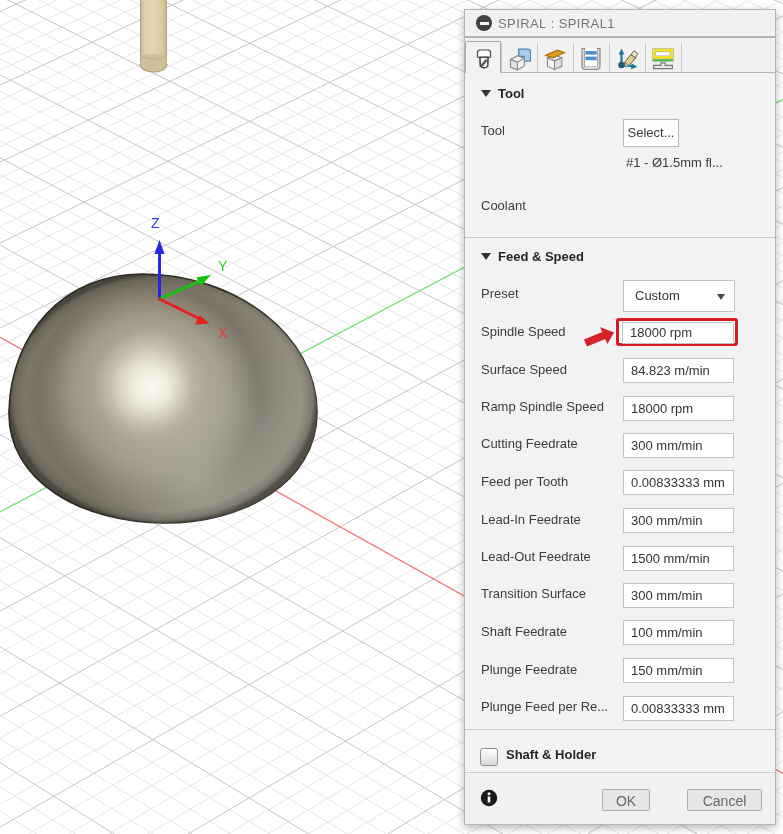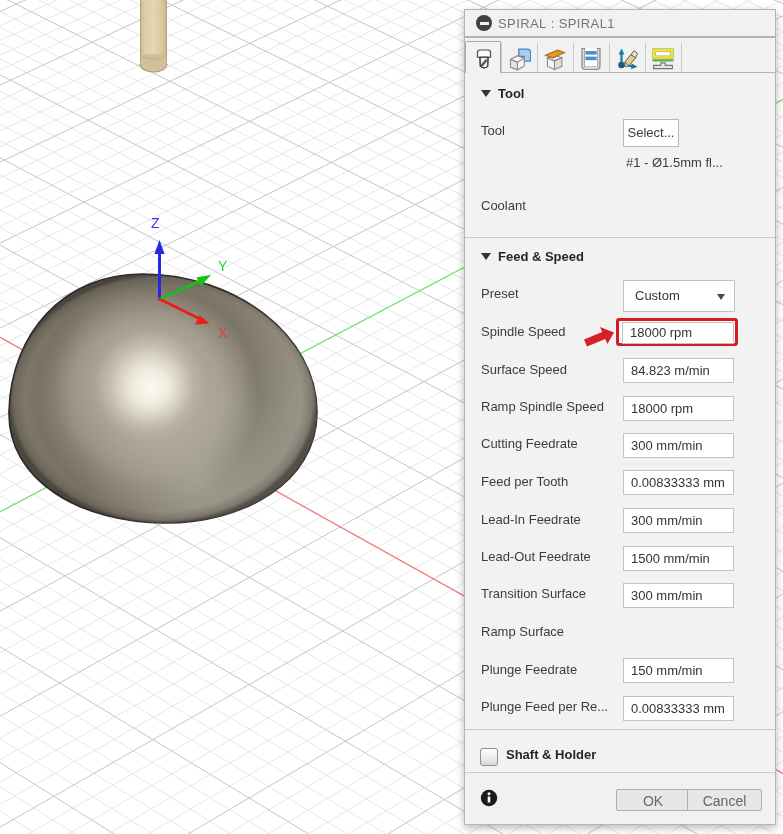--- a/index.html
+++ b/index.html
@@ -199,30 +199,31 @@
 <div class="lbl" style="top:426px">Cutting Feedrate</div>
 <div class="inp" style="top:423px">300 mm/min</div>
 <div class="lbl" style="top:464px">Feed per Tooth</div>
 <div class="inp" style="top:460px">0.00833333 mm</div>
 <div class="lbl" style="top:502px">Lead-In Feedrate</div>
 <div class="inp" style="top:498px">300 mm/min</div>
 <div class="lbl" style="top:539px">Lead-Out Feedrate</div>
 <div class="inp" style="top:536px">1500 mm/min</div>
 <div class="lbl" style="top:576px">Transition Surface</div>
 <div class="inp" style="top:573px">300 mm/min</div>
-<div class="lbl" style="top:614px">Ramp Surface</div>
+<div class="lbl" style="top:614px">Shaft Feedrate</div>
+<div class="inp" style="top:610px">100 mm/min</div>
 <div class="lbl" style="top:652px">Plunge Feedrate</div>
 <div class="inp" style="top:648px">150 mm/min</div>
 <div class="lbl" style="top:689px">Plunge Feed per Re...</div>
 <div class="inp" style="top:686px">0.00833333 mm</div>
  <div class="hr" style="top:719px"></div>
  <div id="chk" style="top:738px"></div>
  <div class="sect" style="left:41px;top:737px">Shaft &amp; Holder</div>
  <div id="ftr">
   <svg style="position:absolute;left:15px;top:16px" width="18" height="18" viewBox="0 0 18 18" xmlns="http://www.w3.org/2000/svg">
           <circle cx="9" cy="9" r="8.2" fill="#1a1a1a"></circle>
           <rect x="7.7" y="7.5" width="2.6" height="6" fill="#fff"></rect>
           <circle cx="9" cy="4.8" r="1.5" fill="#fff"></circle>
         </svg>
-  <div class="fbtn" style="left:151px;width:74px">OK</div>
+  <div class="fbtn" style="left:137px;width:48px">OK</div>
   <div class="fbtn" style="left:222px;width:75px">Cancel</div>
  </div>
 </div>
 </div>
 </body></html>

